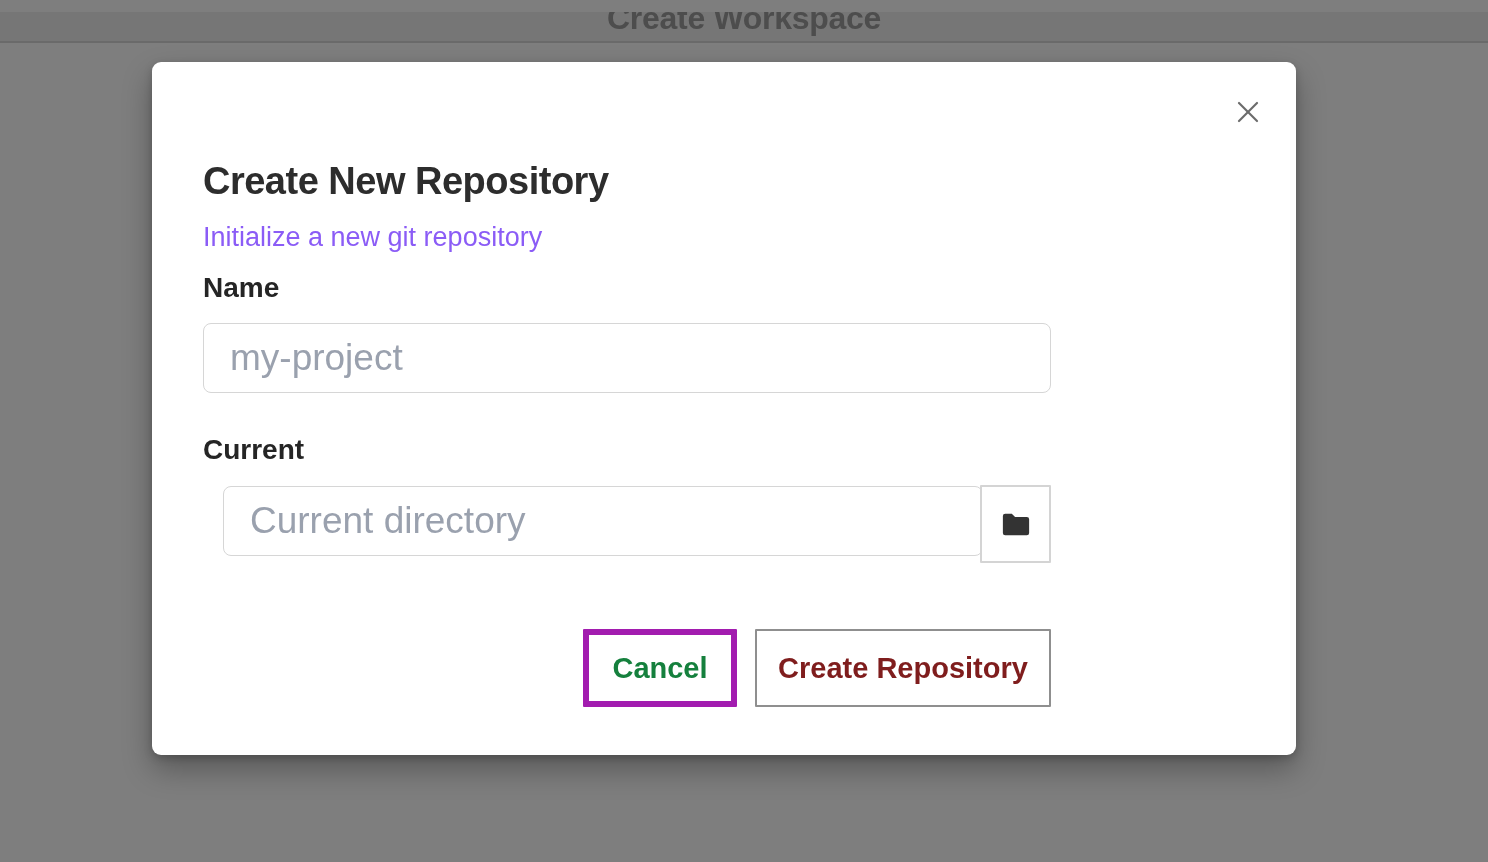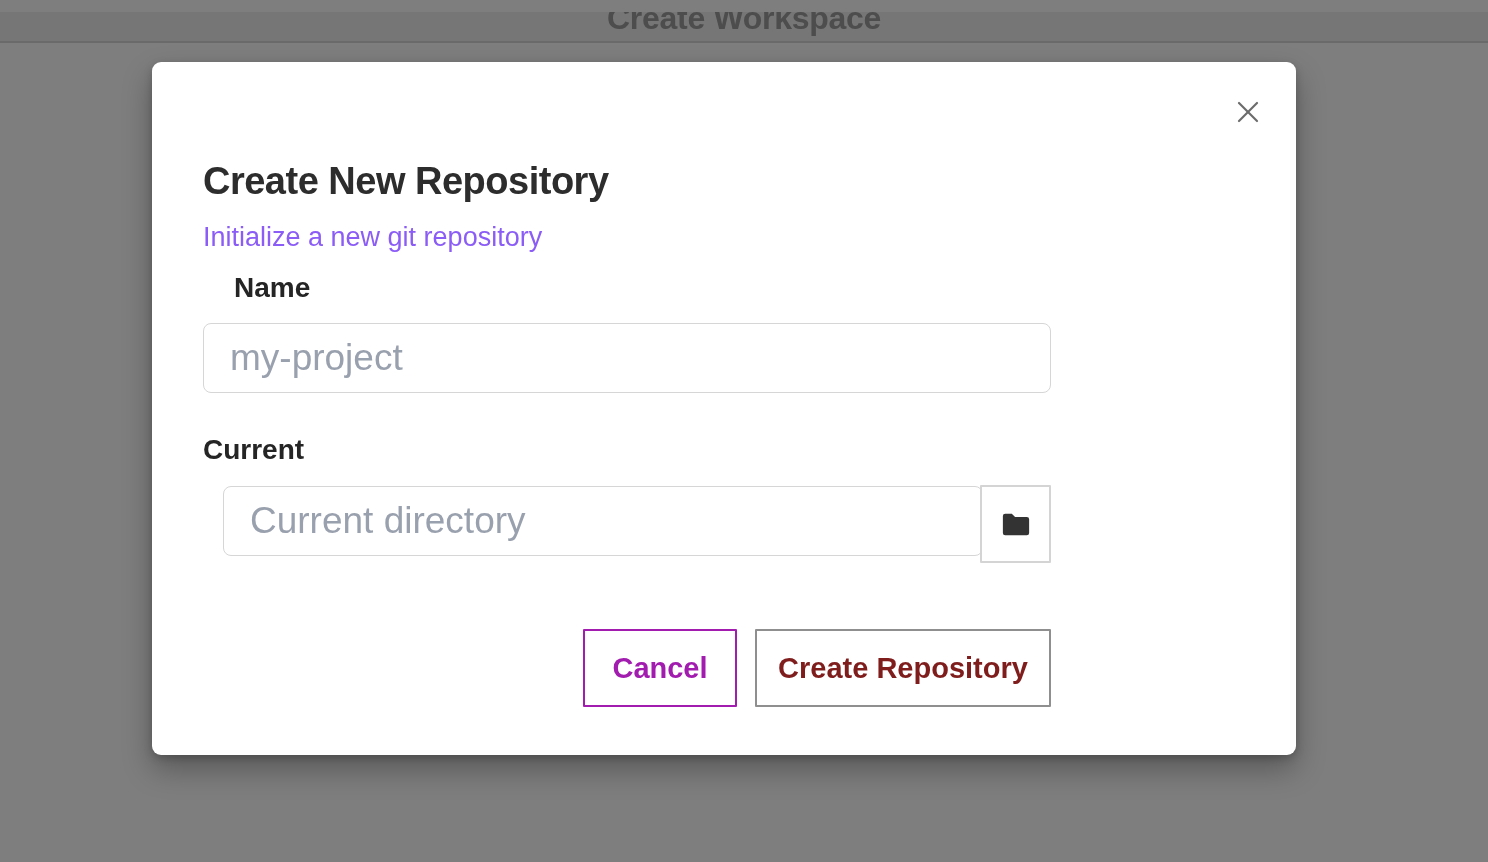--- a/index.html
+++ b/index.html
@@ -58,21 +58,21 @@
     color: #8b5cf6;
     line-height: 1;
   }
 
   .field-label {
     position: absolute; left: 51px;
     font-size: 28px; font-weight: 700;
     color: #252525;
     line-height: 1;
   }
-  .label-name     { top: 212px; margin-left: 31px; }
+  .label-name     { top: 212px; }
   .label-location { top: 374px; }
 
   .text-input {
     position: absolute; left: 51px;
     height: 70px;
     border: 1.5px solid #d6d6d6;
     border-radius: 8px;
     background: #ffffff;
     padding: 0 26px;
     font-family: "Liberation Sans", sans-serif;
@@ -99,22 +99,22 @@
     position: absolute; top: 567px;
     height: 78px;
     background: #ffffff;
     font-family: "Liberation Sans", sans-serif;
     font-size: 29px; font-weight: 700;
     cursor: pointer;
     border-radius: 1px;
   }
   .btn-cancel {
     left: 431px; width: 154px;
-    border: 2px solid #a21caf;
-    color: #a21caf;
+    border: 6px solid #a21caf;
+    color: #15803d;
   }
   .btn-create {
     left: 603px; width: 296px;
     border: 2px solid #8f8f8f;
     color: #7f1d1d;
     cursor: default;
   }
 </style>
 </head>
 <body>

